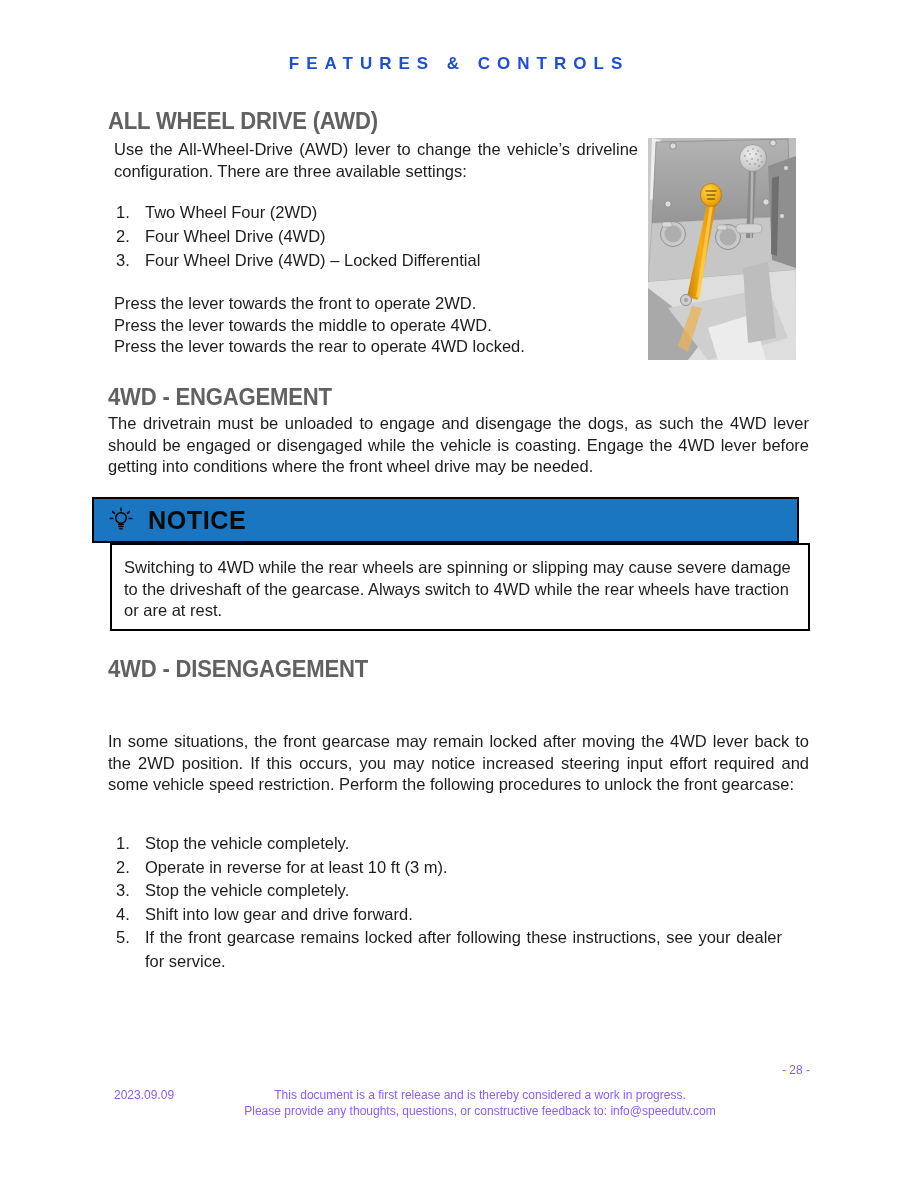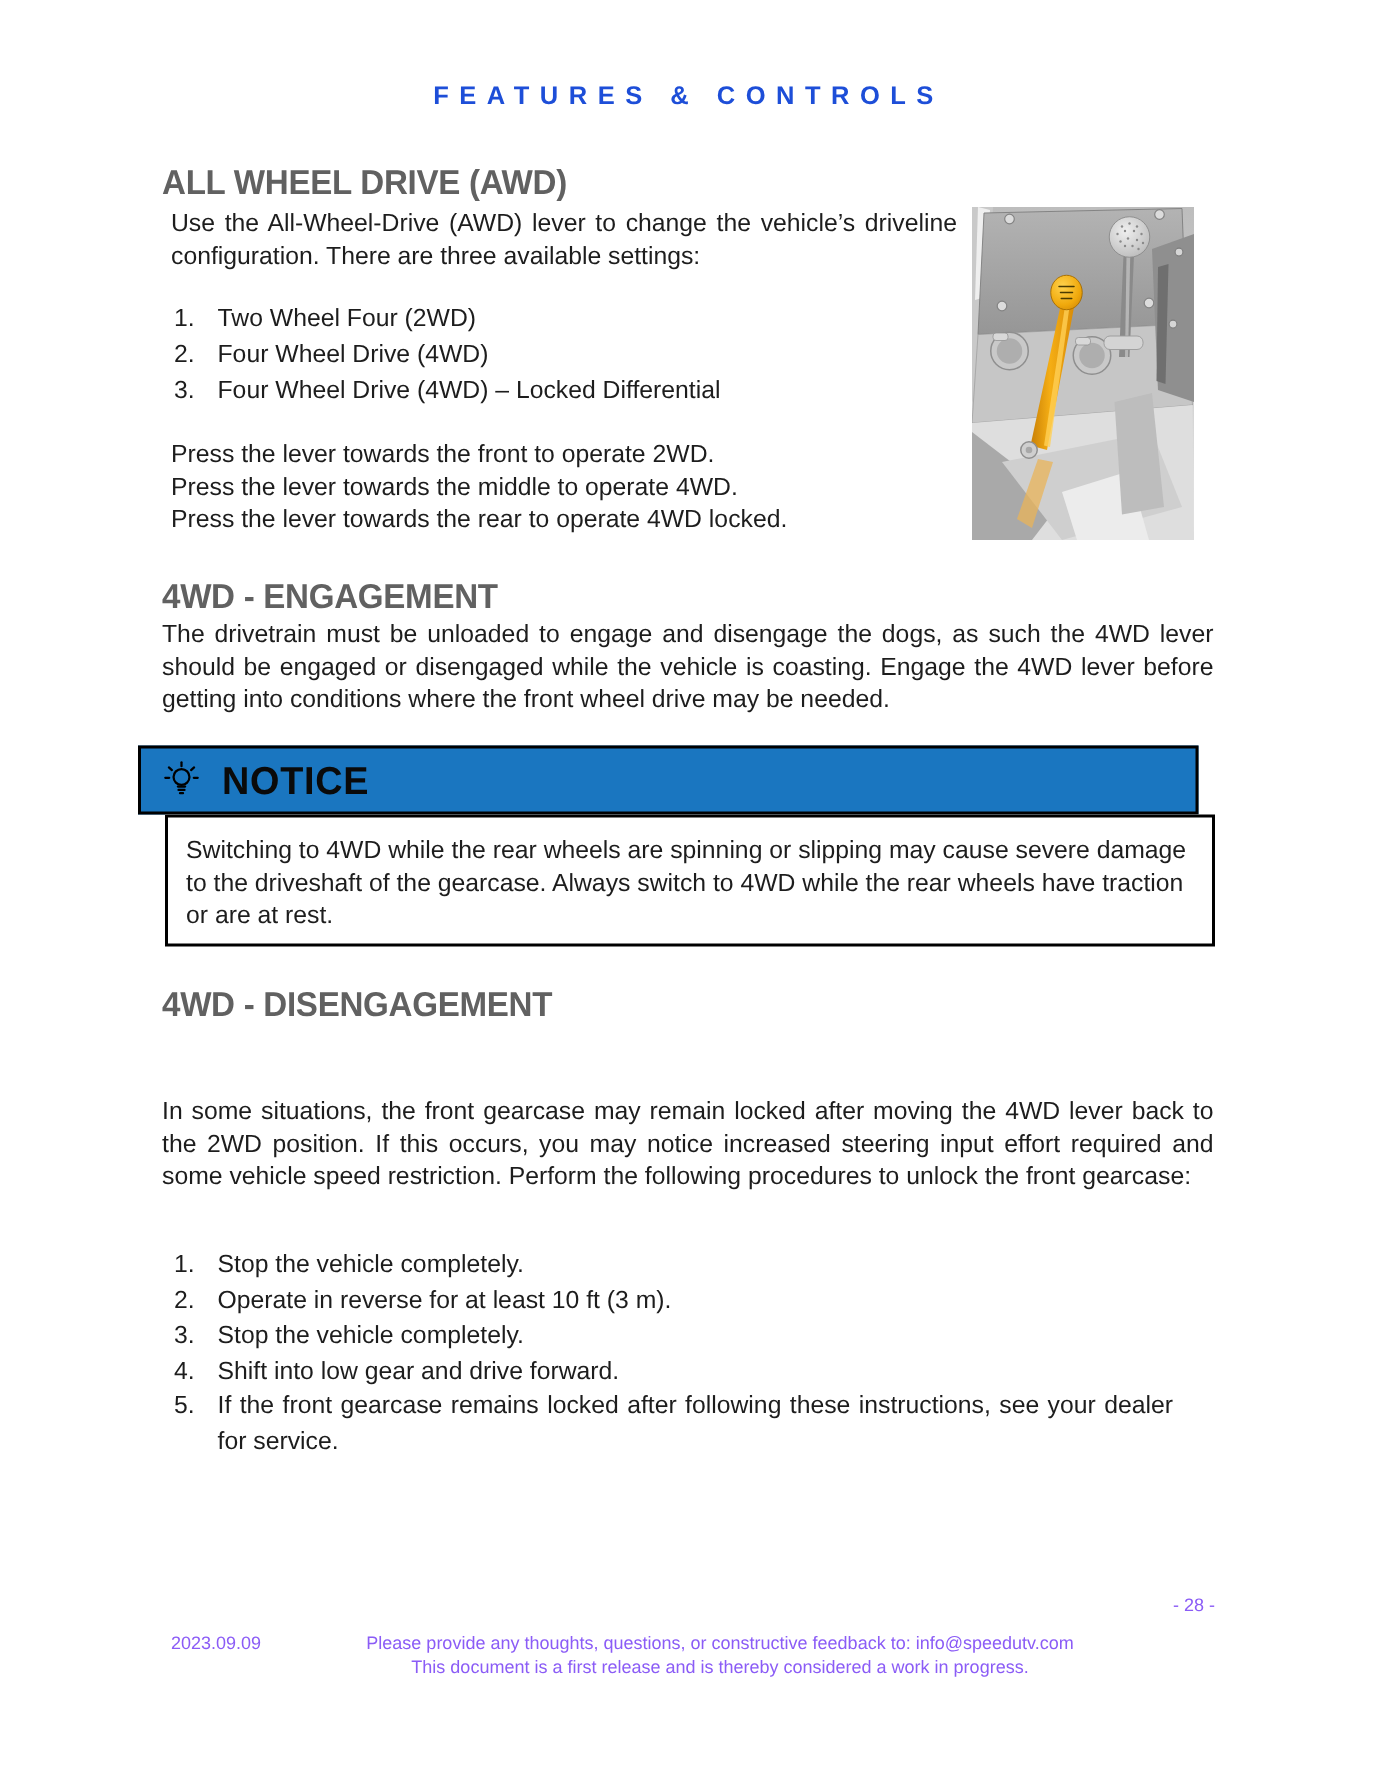--- a/index.html
+++ b/index.html
@@ -204,18 +204,18 @@
   <ol class="doc-list steps abs" style="left:114px;top:832px;width:668px;">
     <li>Stop the vehicle completely.</li>
     <li>Operate in reverse for at least 10 ft (3 m).</li>
     <li>Stop the vehicle completely.</li>
     <li>Shift into low gear and drive forward.</li>
     <li>If the front gearcase remains locked after following these instructions, see your dealer for service.</li>
   </ol>
 
   <div class="footer footer-date">2023.09.09</div>
   <div class="footer footer-center">
+    <div>This document is a first release and is thereby considered a work in progress.</div>
     <div>Please provide any thoughts, questions, or constructive feedback to: info@speedutv.com</div>
-    <div>This document is a first release and is thereby considered a work in progress.</div>
   </div>
   <div class="footer footer-page">- 28 -</div>
 
 </div>
 
 </body></html>

